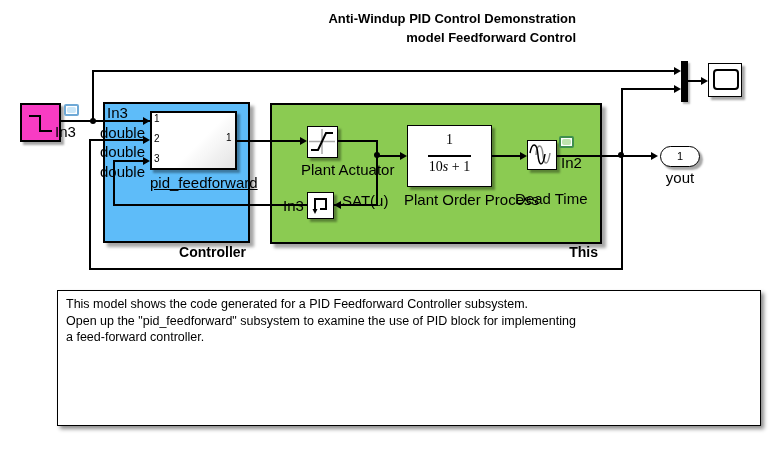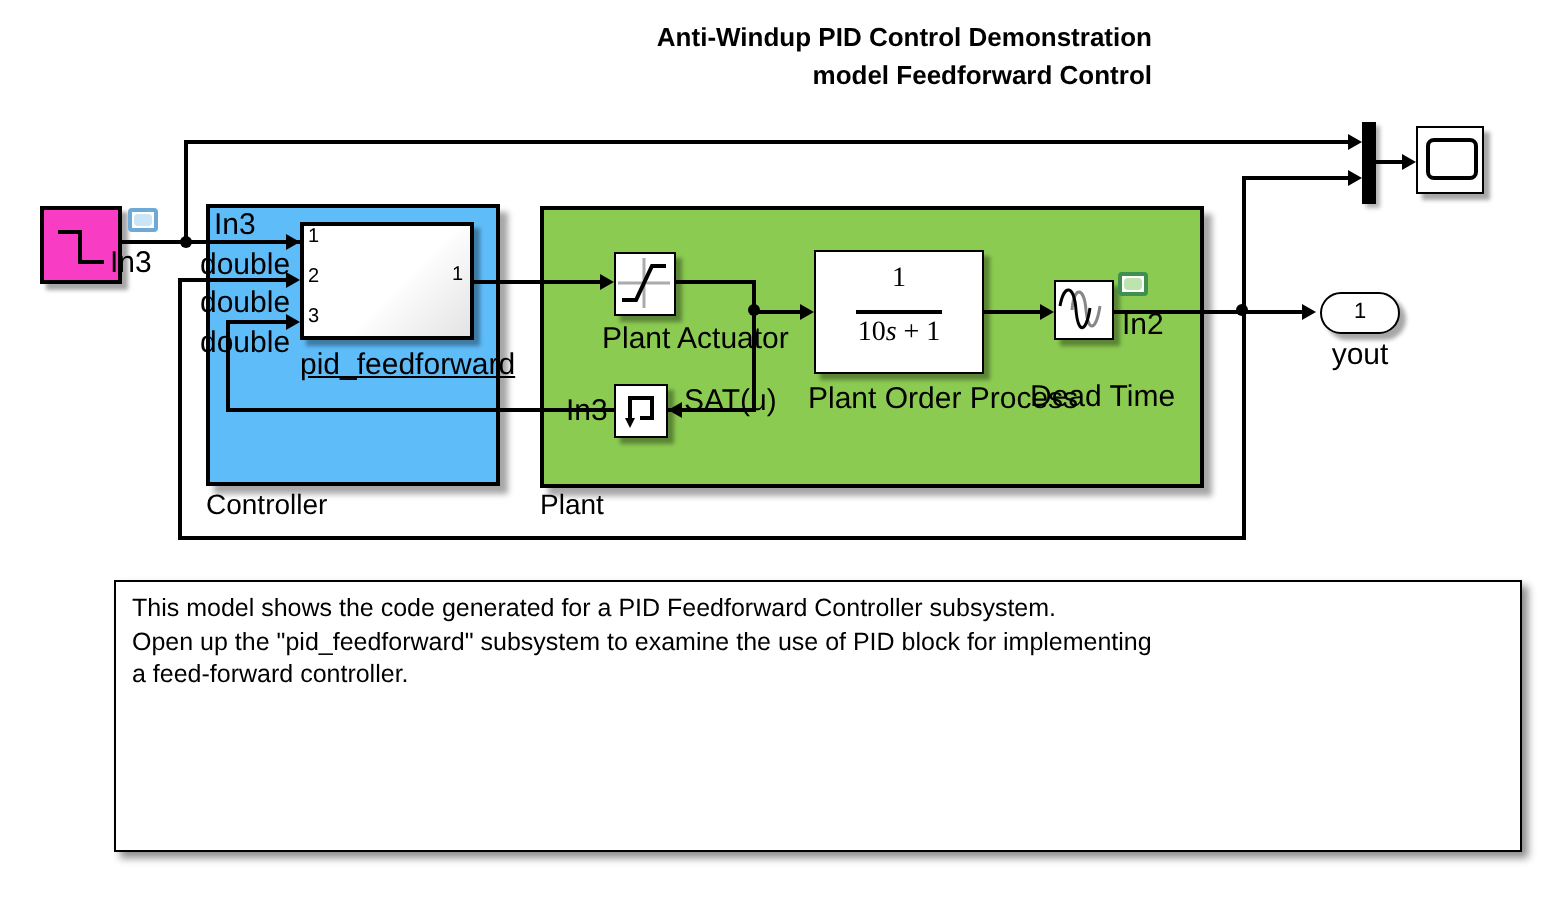--- a/index.html
+++ b/index.html
@@ -5,21 +5,21 @@
   html,body{margin:0;padding:0;background:#fff;font-family:"Liberation Sans",sans-serif;}
   #canvas{position:relative;width:771px;height:456px;background:#ffffff;overflow:hidden;outline:1px solid #d9d9d9;}
 
   .title{position:absolute;left:36px;top:9px;width:540px;text-align:right;
          font-size:13px;font-weight:bold;color:#000;line-height:19px;}
 
   
   .region{position:absolute;border:2px solid #000;z-index:1;box-shadow:4px 4px 3px rgba(0,0,0,0.35);}
   #controller-region{left:103px;top:102px;width:143px;height:137px;background:#5EBCF9;}
   #plant-region{left:270px;top:103px;width:328px;height:137px;background:#8BCB52;}
-  .region-caption{position:absolute;font-size:14px;font-weight:normal;color:#000;text-align:left;z-index:5;}
+  .region-caption{position:absolute;font-size:14px;font-weight:bold;color:#000;text-align:right;z-index:5;}
 
   
   .wire-h{position:absolute;height:2px;background:#000;z-index:2;}
   .wire-v{position:absolute;width:2px;background:#000;z-index:2;}
   .dot{position:absolute;width:6px;height:6px;border-radius:50%;background:#000;z-index:4;}
   .arrow-r{position:absolute;width:0;height:0;border-top:4px solid transparent;
            border-bottom:4px solid transparent;border-left:7px solid #000;z-index:4;}
   .arrow-l{position:absolute;width:0;height:0;border-top:4px solid transparent;
            border-bottom:4px solid transparent;border-right:7px solid #000;z-index:4;}
 
@@ -71,21 +71,21 @@
 <div id="canvas">
 
   <div class="title">
     <div>Anti-Windup PID Control Demonstration</div>
     <div>model Feedforward Control</div>
   </div>
 
   <div class="region" id="controller-region"></div>
   <div class="region" id="plant-region"></div>
   <div class="region-caption" style="left:103px;top:244px;width:143px;">Controller</div>
-  <div class="region-caption" style="left:270px;top:244px;width:328px;">Plant</div>
+  <div class="region-caption" style="left:270px;top:244px;width:328px;">This</div>
 
   <div class="wire-h" style="left:61px;top:120px;width:89px;"></div>
   <div class="wire-v" style="left:92px;top:70px;height:52px;"></div>
   <div class="wire-h" style="left:92px;top:70px;width:582px;"></div>
   <div class="wire-v" style="left:89px;top:139px;height:131px;"></div>
   <div class="wire-h" style="left:89px;top:139px;width:54px;"></div>
   <div class="wire-h" style="left:89px;top:268px;width:534px;"></div>
   <div class="wire-v" style="left:621px;top:155px;height:115px;"></div>
   <div class="wire-h" style="left:113px;top:160px;width:30px;"></div>
   <div class="wire-v" style="left:113px;top:160px;height:46px;"></div>

